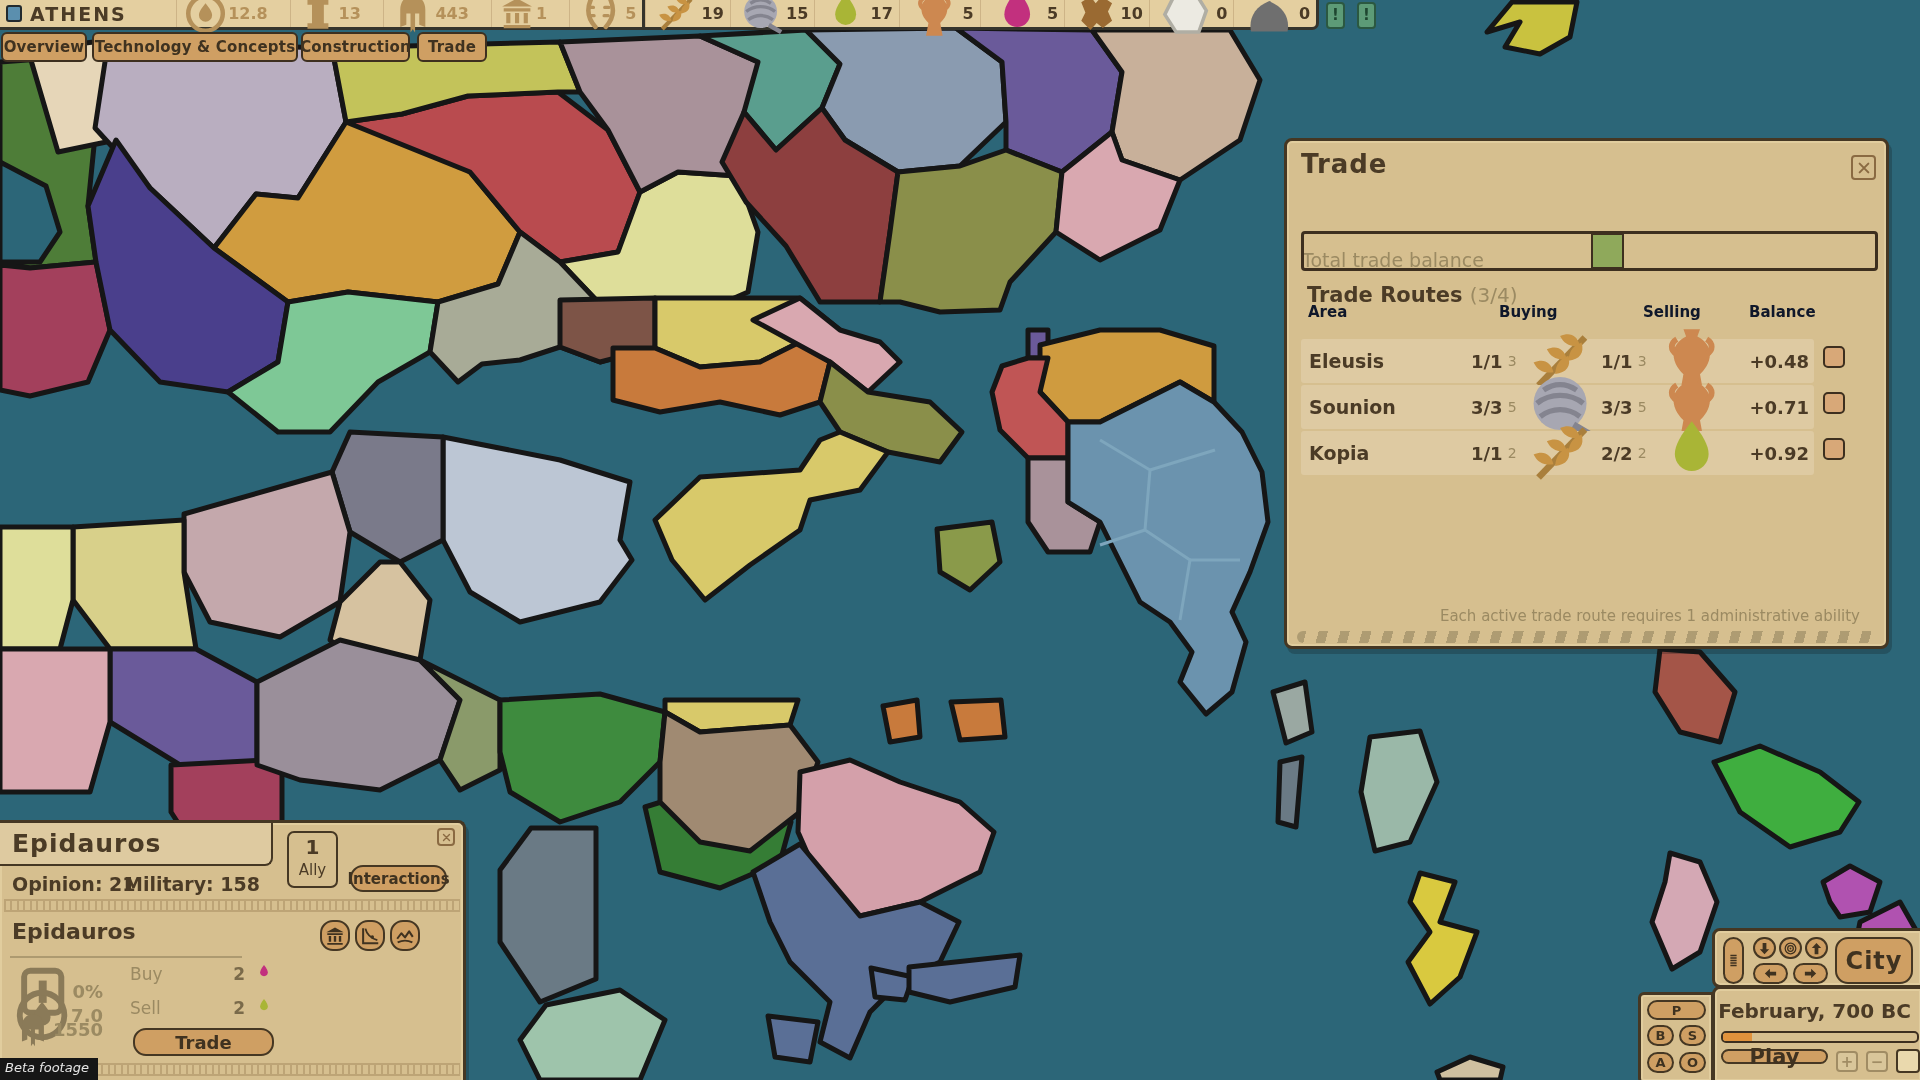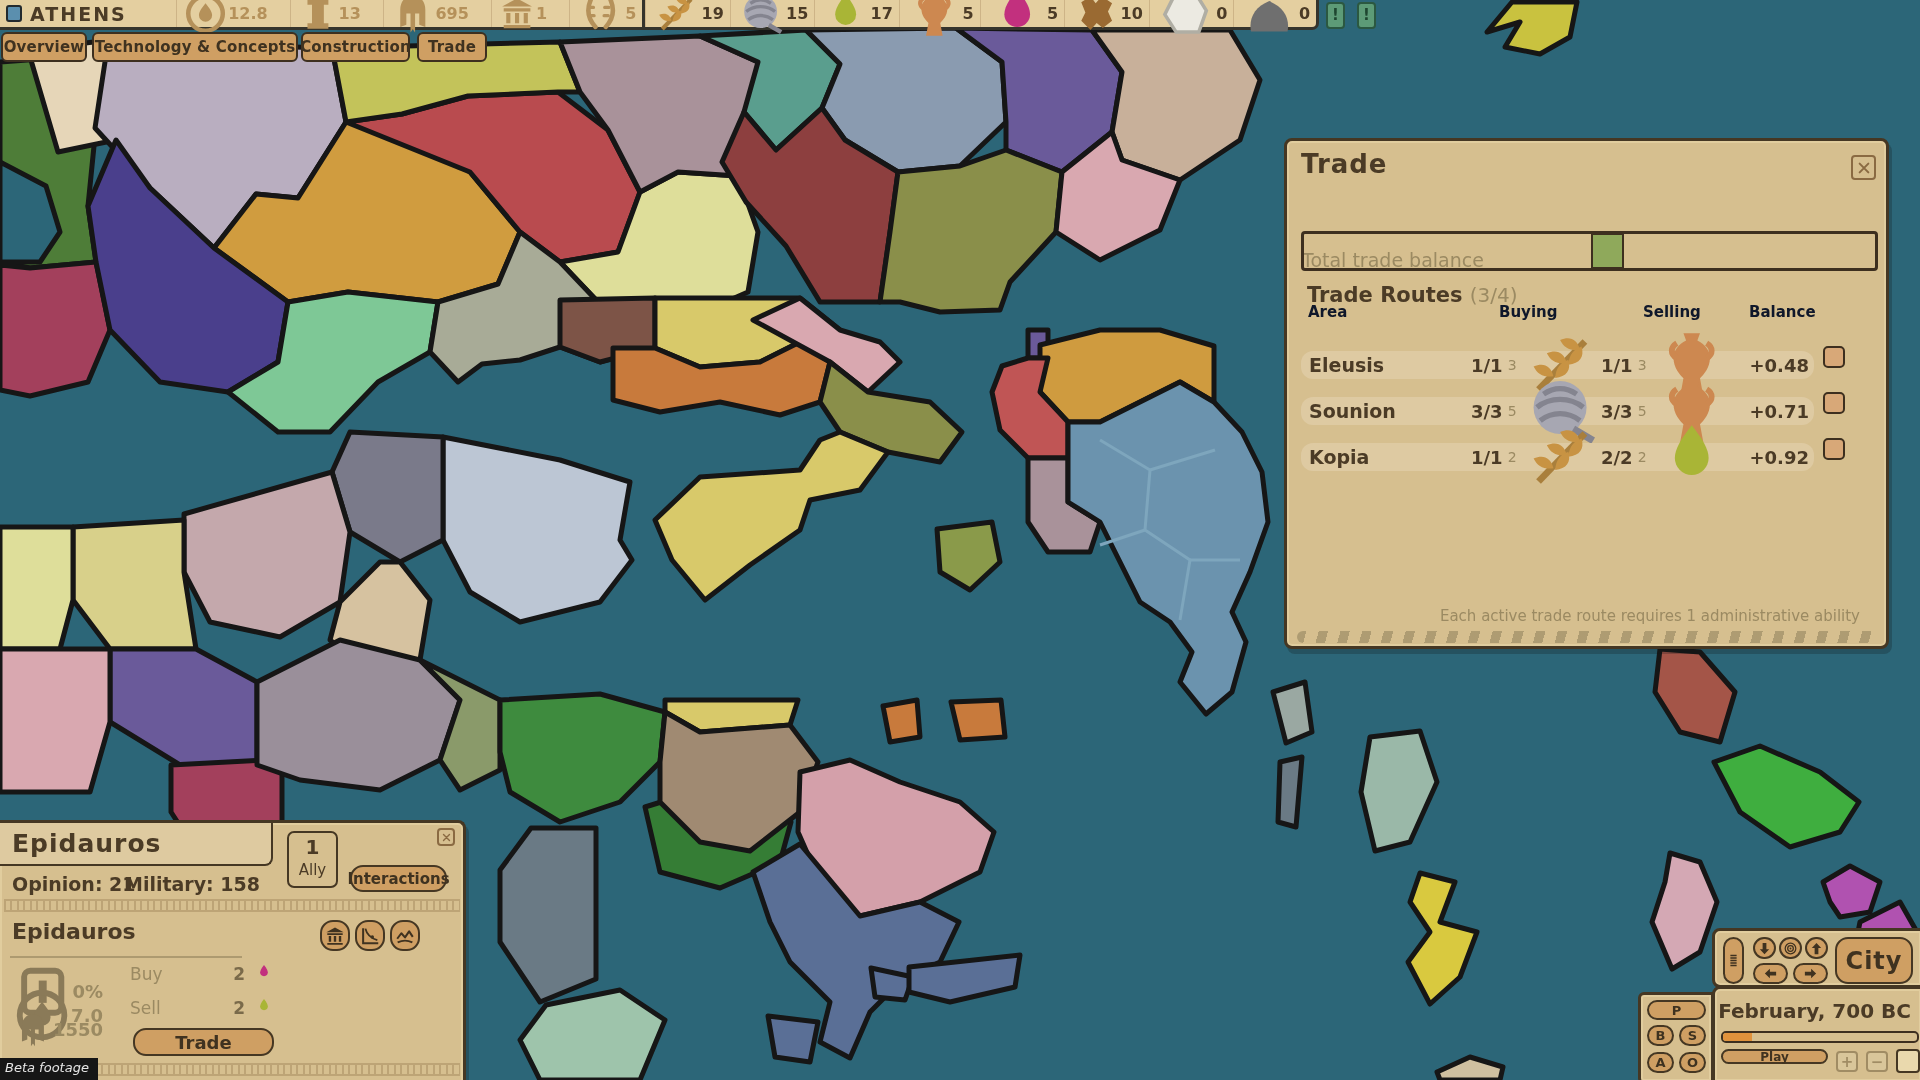--- a/index.html
+++ b/index.html
@@ -44,22 +44,22 @@
   
   #tradePanel{left:1284px;top:138px;width:605px;height:511px;}
   #tpTitle{left:14px;top:8px;font-size:26px;font-weight:bold;letter-spacing:1px;}
   #tpClose{right:10px;top:14px;width:25px;height:25px;}
   #tpBalLabel{left:15px;top:64px;font-size:19px;}
   #tpBar{left:14px;top:90px;width:577px;height:40px;border:3px solid #3d2f1f;border-radius:4px;position:absolute;}
   #tpBarFill{position:absolute;top:-1px;bottom:-1px;background:#8fa95b;border:2px solid #3d2f1f;}
   #tpRoutesTitle{left:20px;top:142px;font-size:21px;font-weight:bold;}
   #tpRoutesCount{font-size:20px;font-weight:normal;color:#9b8a62;}
   .tp-col{position:absolute;top:162px;font-size:15px;color:#0f172a;font-weight:bold;}
-  .tp-row{position:absolute;left:14px;width:513px;height:28px;background:#decaa2;border-radius:12px;
-    display:flex;align-items:center;margin-top:12px;}
+  .tp-row{position:absolute;left:14px;width:513px;height:44px;background:#decaa2;border-radius:3px;
+    display:flex;align-items:center;}
   .tp-area{width:170px;padding-left:8px;font-size:19px;font-weight:bold;}
   .tp-cell{width:130px;display:flex;align-items:center;justify-content:center;gap:5px;}
   .tp-ratio{font-size:18px;font-weight:bold;}
   .tp-qty{font-size:14px;color:#9b8a62;}
   .tp-cell .icon-svg{width:22px;height:22px;}
   .tp-bal{width:78px;text-align:right;font-size:18px;font-weight:bold;}
   .tp-check{position:absolute;width:22px;height:22px;background:#d8a878;border:2.5px solid #3d2f1f;border-radius:5px;left:536px;}
   #tpFooter{position:absolute;right:26px;top:466px;font-size:15px;color:#9b8a62;}
   #tpLeaf{left:10px;top:490px;width:583px;}
 
@@ -93,21 +93,21 @@
 
   
   #navPanel{left:1712px;top:928px;width:212px;height:60px;border-radius:8px 0 0 8px;}
   #sidePanel{left:1638px;top:992px;width:76px;height:92px;border-radius:6px 0 0 6px;}
   #timePanel{left:1712px;top:986px;width:212px;height:98px;border-radius:8px 0 0 0;}
   .navbtn .icon-svg{width:15px;height:15px;}
   #cityBtn{left:120px;top:6px;width:78px;height:47px;font-size:24px;letter-spacing:1px;}
   #dateText{position:absolute;right:10px;top:10px;font-size:20px;font-weight:bold;}
   #timeBar{position:absolute;left:6px;top:42px;width:198px;height:12px;border:2px solid #3d2f1f;border-radius:5px;}
   #timeBarFill{position:absolute;left:0;top:0;bottom:0;background:#e0923c;border-radius:3px 0 0 3px;}
-  #playBtn{left:6px;top:60px;width:107px;height:15px;font-size:12px;}
+  #playBtn{left:6px;top:60px;width:107px;height:15px;font-size:21px;}
   .pm-btn{position:absolute;top:62px;width:22px;height:21px;background:#d9c69a;border:2px solid #a08c64;
     border-radius:4px;color:#a08c64;font-weight:bold;font-size:15px;display:flex;align-items:center;justify-content:center;}
   #emptyBox{position:absolute;left:181px;top:60px;width:24px;height:24px;background:#ead9ad;border:2.5px solid #453723;border-radius:4px;}
   .speedbtn{font-size:13px;}
 </style>
 </head>
 <body>
 
 <svg width="0" height="0" style="position:absolute">
   <defs>
@@ -294,21 +294,21 @@
         </svg>
       </span>
     <span class="val">13</span>
     </div>
   <div class="stat mono" style="width:98px">
     <span class="ibox">
         <svg class="icon-svg" style="width:100%;height:100%" viewBox="0 0 24 24">
           <use href="#i-helmet"></use>
         </svg>
       </span>
-    <span class="val">695</span>
+    <span class="val">443</span>
     </div>
   <div class="stat mono" style="width:66px">
     <span class="ibox">
         <svg class="icon-svg" style="width:100%;height:100%" viewBox="0 0 24 24">
           <use href="#i-temple"></use>
         </svg>
       </span>
     <span class="val">1</span>
     </div>
   <div class="stat mono" style="width:78px">

